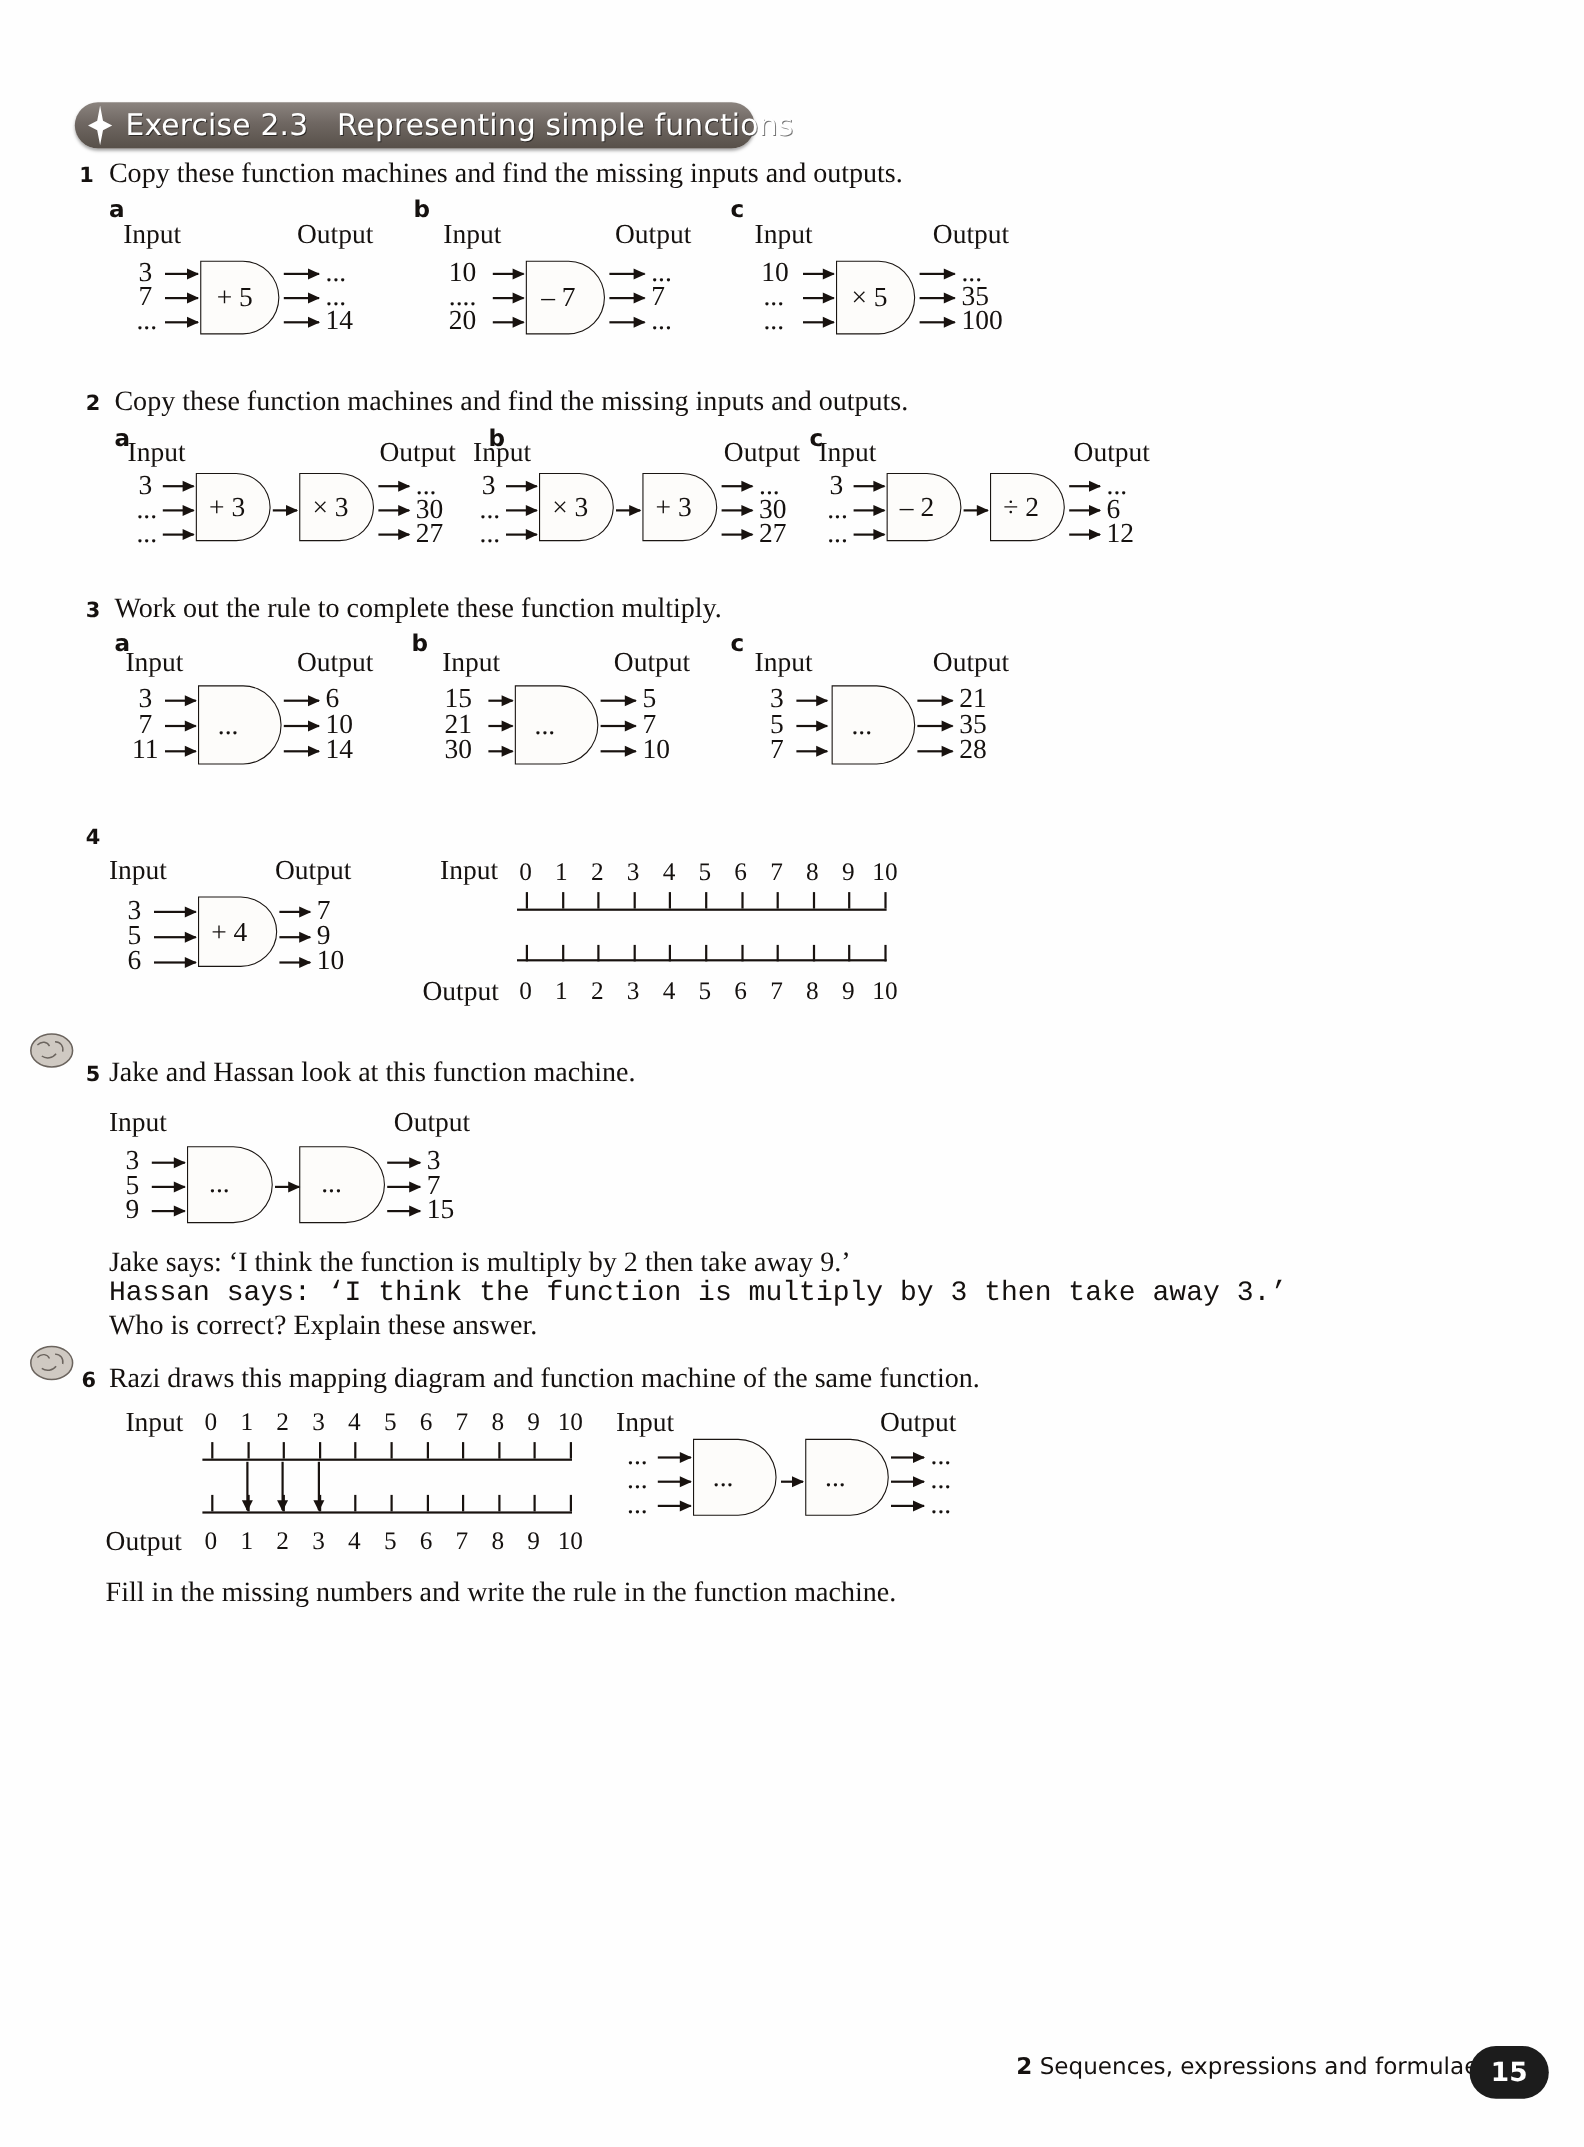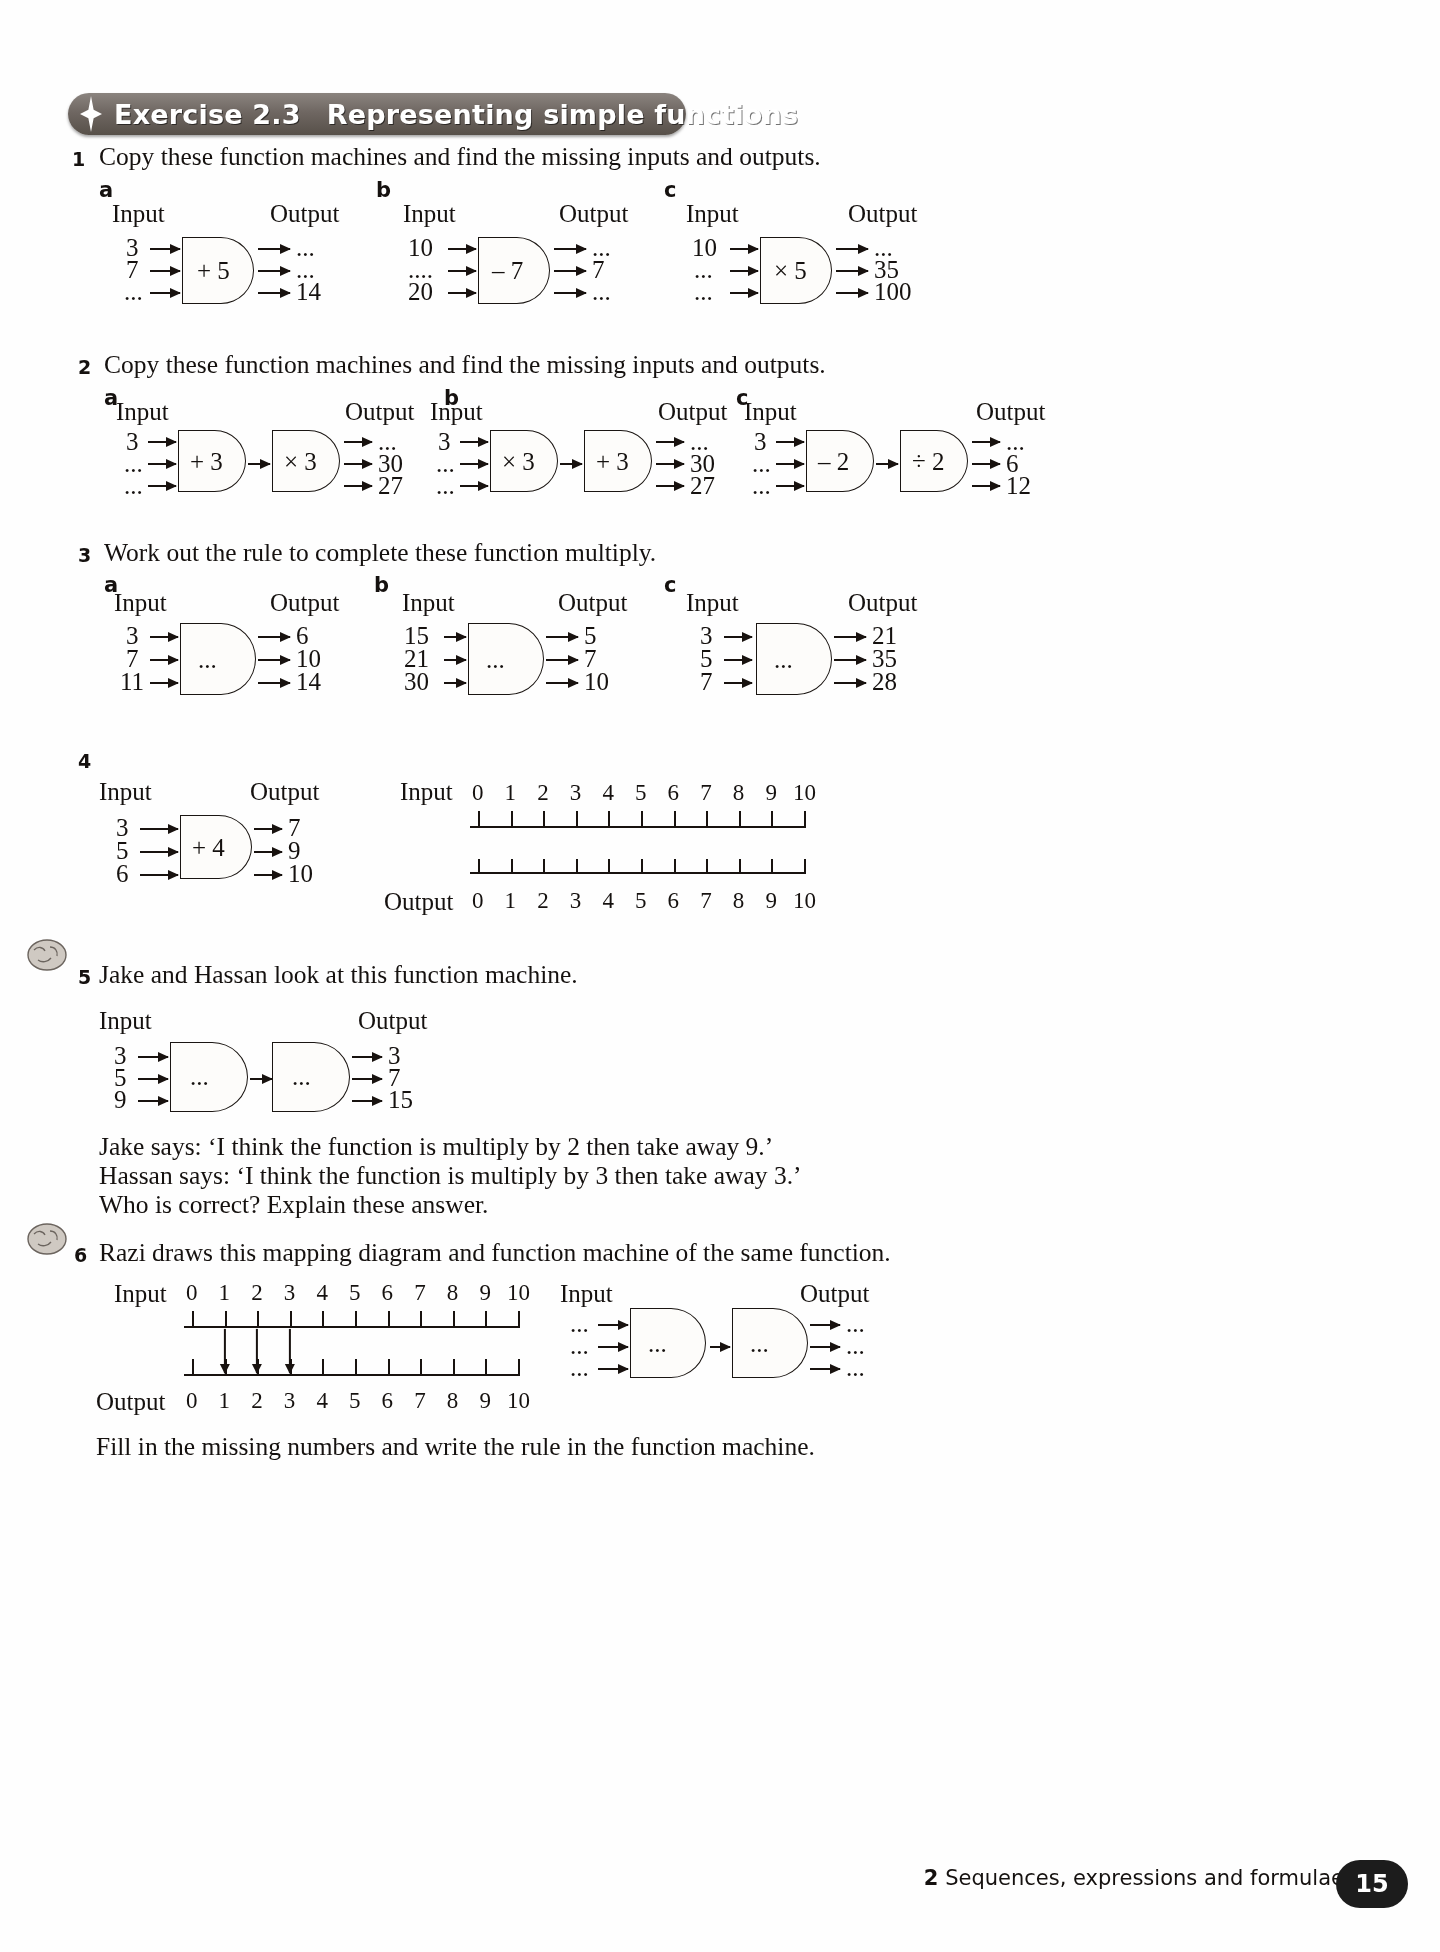--- a/index.html
+++ b/index.html
@@ -25,21 +25,21 @@
   .banner .diamond{
     position:relative;width:46px;height:42px;flex:0 0 46px;
   }
   .banner .diamond::before{
     content:"";position:absolute;left:12px;top:3px;width:22px;height:36px;
     background:#fff;
     clip-path:polygon(50% 0%,62% 38%,100% 50%,62% 62%,50% 100%,38% 62%,0% 50%,38% 38%);
   }
   .banner-title{
     color:#fff;font-family:"DejaVu Sans", sans-serif;
-    font-weight:bold;font-size:27px;letter-spacing:.2px;
+    font-weight:normal;font-size:27px;letter-spacing:.2px;
     text-shadow:1px 1px 0 rgba(0,0,0,.55);
     white-space:nowrap;
   }
   .banner-title .sub{margin-left:26px;}
 
   
   .qnum{
     position:absolute;font-family:"DejaVu Sans", sans-serif;
     font-weight:bold;font-size:19px;
   }
@@ -411,21 +411,21 @@
   <div class="arrow" style="left:250px;top:1078px;width:22px;"></div>
   <div class="arrow" style="left:352px;top:1056px;width:30px;"></div>
   <div class="arrow" style="left:352px;top:1078px;width:30px;"></div>
   <div class="arrow" style="left:352px;top:1100px;width:30px;"></div>
   <div class="val" style="left:388px;top:1042px;">3</div>
   <div class="val" style="left:388px;top:1064px;">7</div>
   <div class="val" style="left:388px;top:1086px;">15</div>
 
 
   <div class="para" style="left:99px;top:1132px;">Jake says: ‘I think the function is multiply by 2 then take away 9.’</div>
-  <div class="para" style="left:99px;top:1161px;">Hassan says: ‘I think the function is multiply by 3 then take away 3.’</div>
+  <div class="para" style="left:99px;top:1161px;font-family:Liberation Mono, monospace;">Hassan says: ‘I think the function is multiply by 3 then take away 3.’</div>
   <div class="para" style="left:99px;top:1190px;">Who is correct? Explain these answer.</div>
 
   <svg class="brain" style="left:26px;top:1222px;" viewBox="0 0 42 34">
     <ellipse cx="21" cy="17" rx="19" ry="15" fill="#cfc9c2" stroke="#6b645e" stroke-width="1.4"></ellipse>
     <path d="M8 12c4-4 9-3 11 1M12 22c4 3 10 2 13-2M24 9c5 0 8 4 7 9" fill="none" stroke="#6b645e" stroke-width="1.3"></path>
   </svg>
   <div class="qnum" style="left:74px;top:1244px;">6</div>
   <div class="qtext" style="left:99px;top:1238px;">Razi draws this mapping diagram and function machine of the same function.</div>
 
   <div class="hdr" style="left:114px;top:1280px;">Input</div>

